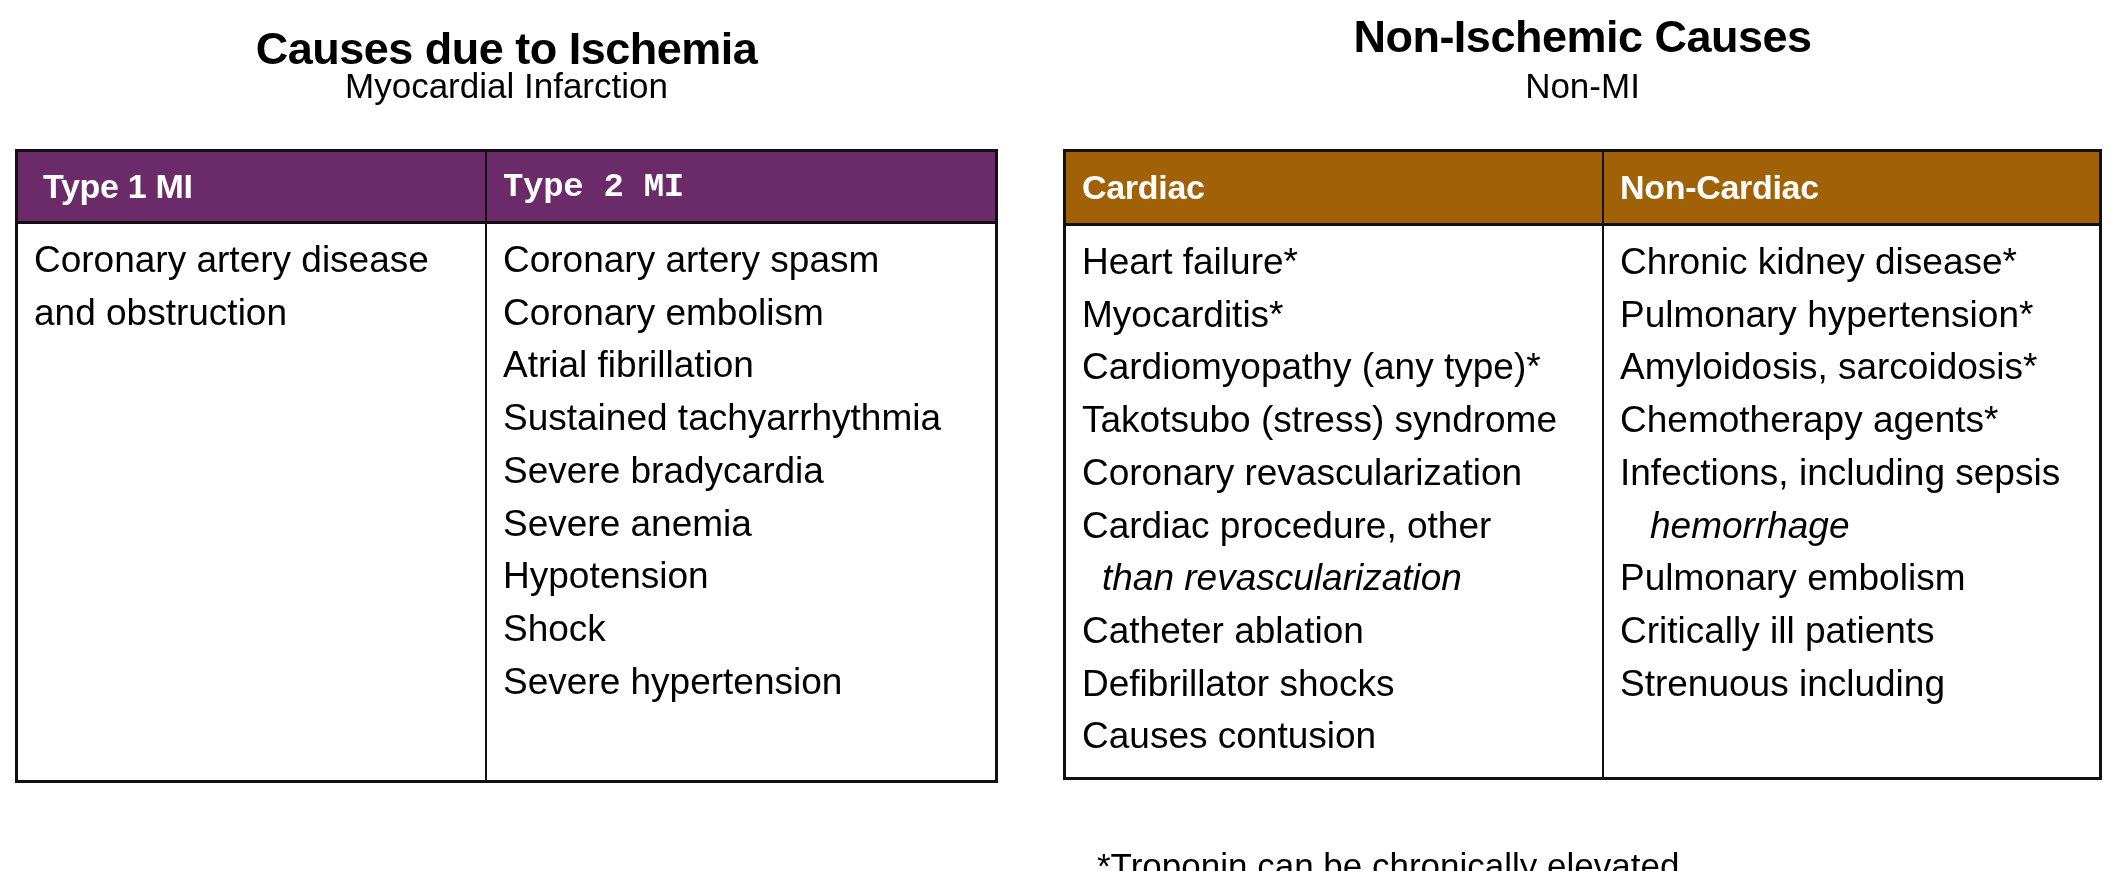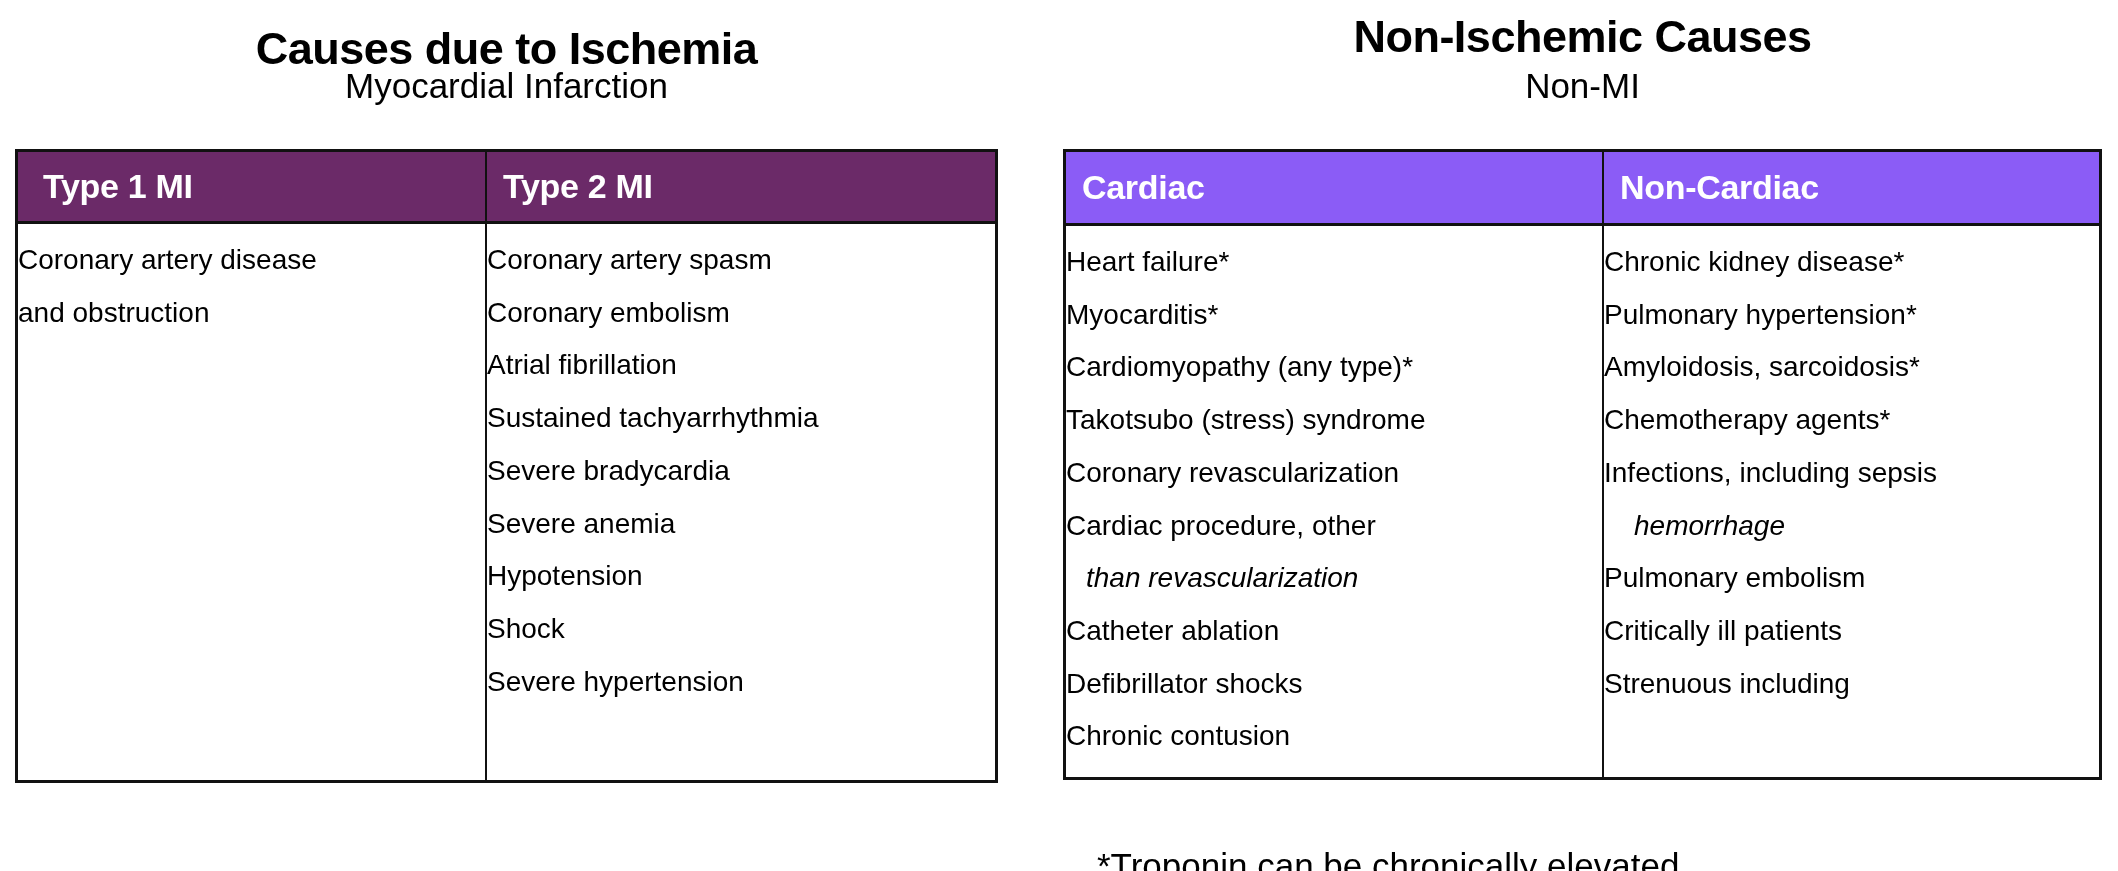--- a/index.html
+++ b/index.html
@@ -55,21 +55,22 @@
   }
   .vdivider {
     position: absolute;
     top: 0; bottom: 0;
     width: 2px;
     background: #111;
   }
   .tbl-body .bcell {
     position: absolute;
     box-sizing: border-box;
-    font-size: 28px;
+    padding-left: 16px;
+    font-size: 37px;
     line-height: 52.7px;
     white-space: nowrap;
   }
   .bcell .line {
     display: block;
   }
   .bcell .line.cont {
     padding-left: 20px;
     font-style: italic;
   }
@@ -82,21 +83,21 @@
 </style>
 </head>
 <body>
 
 <div class="section-title" style="left:15px; width:983px; top:12px;margin-top:12px;">Causes due to Ischemia</div>
 <div class="section-subtitle" style="left:15px; width:983px; top:66px;">Myocardial Infarction</div>
 
 <div class="tbl" style="left:15px; top:149px; width:983px; height:634px;">
   <div class="tbl-head" style="height:72px; background:#6B2A68;">
     <div class="hcell" style="left:9px; width:467px;">Type 1 MI</div>
-    <div class="hcell" style="left:469px; right:0;">Type 2 MI</div>
+    <div class="hcell" style="left:469px; right:0;font-family:Liberation Mono, monospace;">Type 2 MI</div>
   </div>
   <div class="vdivider" style="left:467px;"></div>
   <div class="tbl-body">
     <div class="bcell" style="left:0; top:82px; width:467px;">
       <span class="line">Coronary artery disease</span>
       <span class="line">and obstruction</span>
     </div>
     <div class="bcell" style="left:469px; top:82px; right:0;">
       <span class="line">Coronary artery spasm</span>
       <span class="line">Coronary embolism</span>
@@ -108,37 +109,37 @@
       <span class="line">Shock</span>
       <span class="line">Severe hypertension</span>
     </div>
   </div>
 </div>
 
 <div class="section-title" style="left:1063px; width:1039px; top:12px;">Non-Ischemic Causes</div>
 <div class="section-subtitle" style="left:1063px; width:1039px; top:66px;">Non-MI</div>
 
 <div class="tbl" style="left:1063px; top:149px; width:1039px; height:631px;">
-  <div class="tbl-head" style="height:74px; background:#8b5cf6;">
+  <div class="tbl-head" style="height:74px; background:#a16207;">
     <div class="hcell" style="left:0; width:536px;">Cardiac</div>
     <div class="hcell" style="left:538px; right:0;">Non-Cardiac</div>
   </div>
   <div class="vdivider" style="left:536px;"></div>
   <div class="tbl-body">
     <div class="bcell" style="left:0; top:84px; width:536px;">
       <span class="line">Heart failure*</span>
       <span class="line">Myocarditis*</span>
       <span class="line">Cardiomyopathy (any type)*</span>
       <span class="line">Takotsubo (stress) syndrome</span>
       <span class="line">Coronary revascularization</span>
       <span class="line">Cardiac procedure, other</span>
       <span class="line cont">than revascularization</span>
       <span class="line">Catheter ablation</span>
       <span class="line">Defibrillator shocks</span>
-      <span class="line">Chronic contusion</span>
+      <span class="line">Causes contusion</span>
     </div>
     <div class="bcell" style="left:538px; top:84px; right:0;">
       <span class="line">Chronic kidney disease*</span>
       <span class="line">Pulmonary hypertension*</span>
       <span class="line">Amyloidosis, sarcoidosis*</span>
       <span class="line">Chemotherapy agents*</span>
       <span class="line">Infections, including sepsis</span>
       <span class="line cont" style="padding-left:30px;">hemorrhage</span>
       <span class="line">Pulmonary embolism</span>
       <span class="line">Critically ill patients</span>

